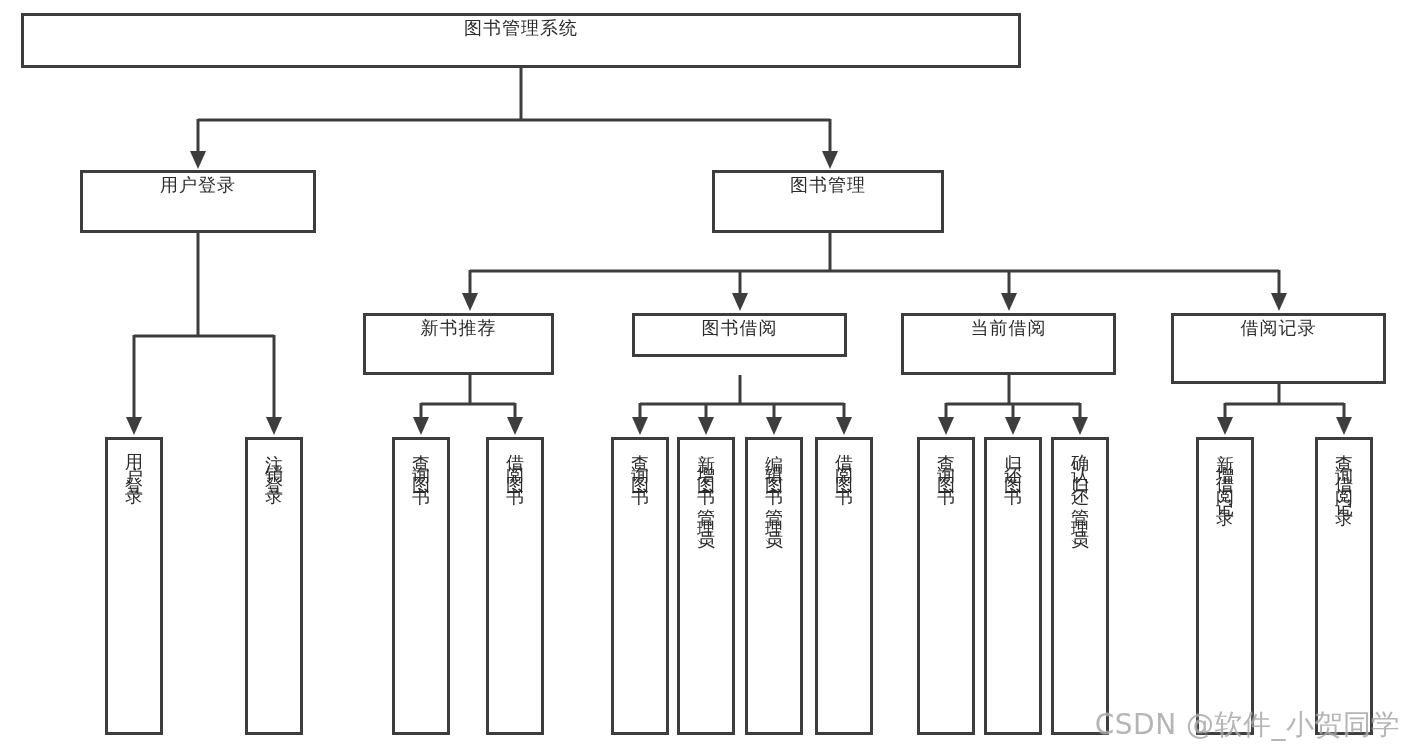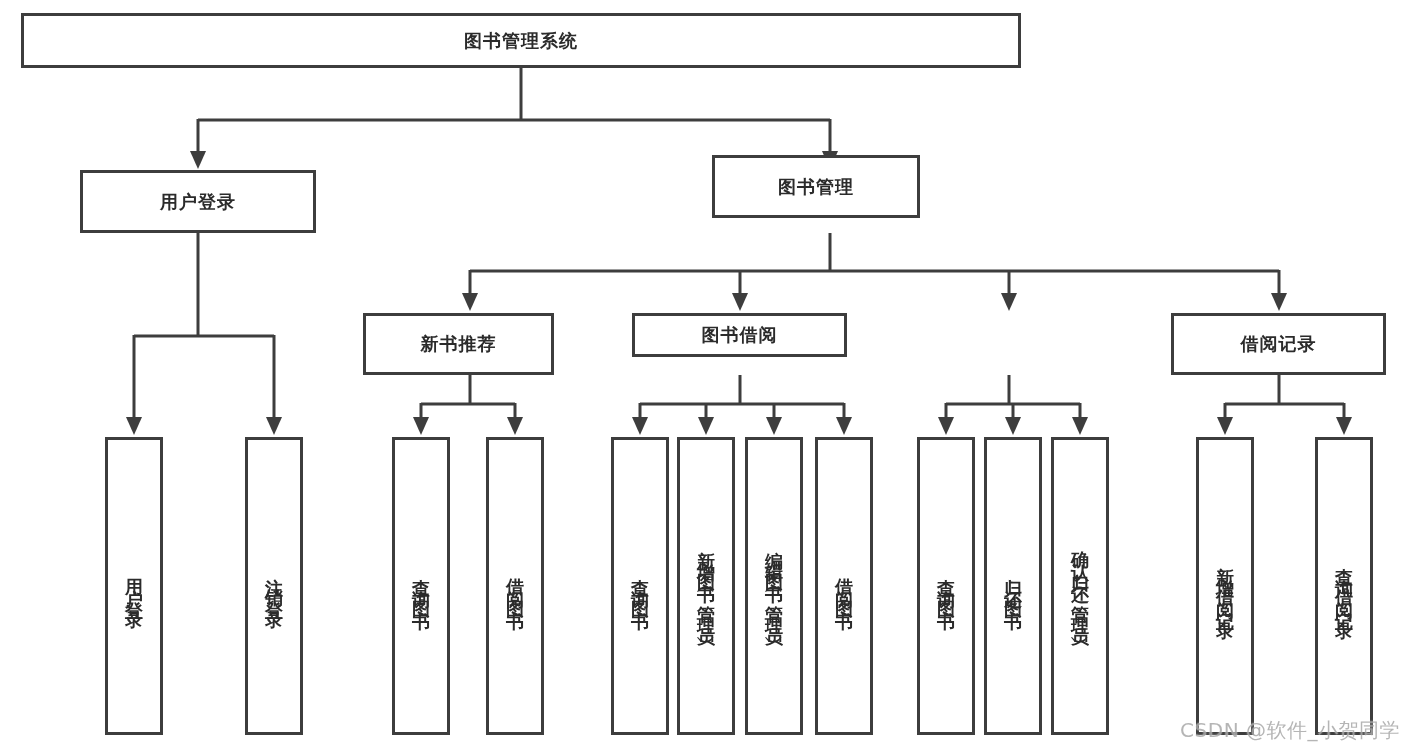--- a/index.html
+++ b/index.html
@@ -4,31 +4,31 @@
 <style>
   html,body{margin:0;padding:0;background:#ffffff;}
   #stage{
     position:relative;width:1405px;height:747px;background:#ffffff;overflow:hidden;
     font-family:"DejaVu Sans","Liberation Sans",sans-serif;
   }
   #wires{position:absolute;left:0;top:0;z-index:1;}
   .box{
     position:absolute;box-sizing:border-box;z-index:2;
     border:3px solid #3d3d3d;background:#ffffff;
-    display:flex;align-items:center;justify-content:center;
-    color:#2b2b2b;font-size:18px;font-weight:bold;
+    display:flex;align-items:flex-start;justify-content:center;
+    color:#2b2b2b;font-size:18px;
   }
   .h span{letter-spacing:1px;white-space:nowrap;}
   .v span{
     writing-mode:vertical-rl;text-orientation:mixed;
     letter-spacing:11px;line-height:1;white-space:nowrap;
   }
   #watermark{
     position:absolute;right:5px;bottom:3px;z-index:3;
-    font-size:20px;color:#a9a9a9;opacity:.85;letter-spacing:.5px;
+    font-size:28px;color:#a9a9a9;opacity:.85;letter-spacing:.5px;
     text-shadow:0 0 2px #ffffff;white-space:nowrap;
   }
 </style>
 </head>
 <body>
 
 <div id="stage">
 
   <svg id="wires" width="1405" height="747" viewBox="0 0 1405 747">
     <defs>
@@ -80,31 +80,34 @@
     </g>
   </svg>
 
   <div class="box h" style="left:21px;top:13px;width:1000px;height:55px">
     <span>图书管理系统</span>
   </div>
 
   <div class="box h" style="left:80px;top:170px;width:236px;height:63px">
     <span>用户登录</span>
   </div>
-  <div class="box h" style="left:712px;top:155px;width:208px;height:63px">
+  <div class="box h" style="left:712px;top:170px;width:232px;height:63px">
     <span>图书管理</span>
   </div>
 
   <div class="box h" style="left:363px;top:313px;width:191px;height:62px">
     <span>新书推荐</span>
   </div>
   <div class="box h" style="left:632px;top:313px;width:215px;height:44px">
     <span>图书借阅</span>
   </div>
-  <div class="box h" style="left:1171px;top:313px;width:215px;height:62px">
+  <div class="box h" style="left:901px;top:313px;width:215px;height:62px">
+    <span>当前借阅</span>
+  </div>
+  <div class="box h" style="left:1171px;top:313px;width:215px;height:71px">
     <span>借阅记录</span>
   </div>
 
   <div class="box v" style="left:105px;top:437px;width:58px;height:298px">
     <span>用户登录</span>
   </div>
   <div class="box v" style="left:245px;top:437px;width:58px;height:298px">
     <span>注销登录</span>
   </div>
 

